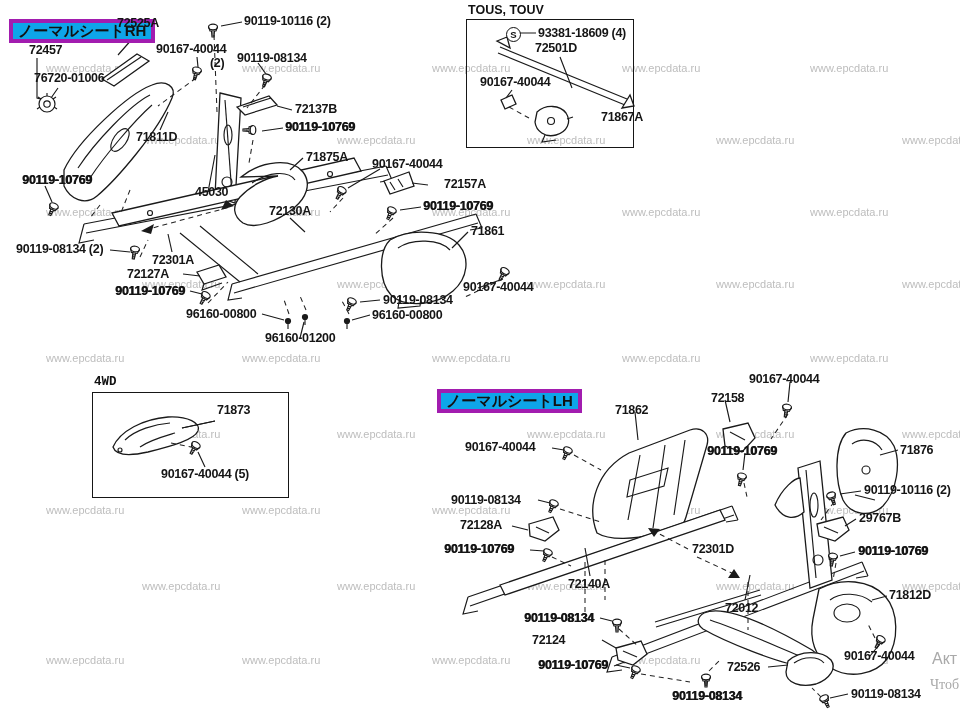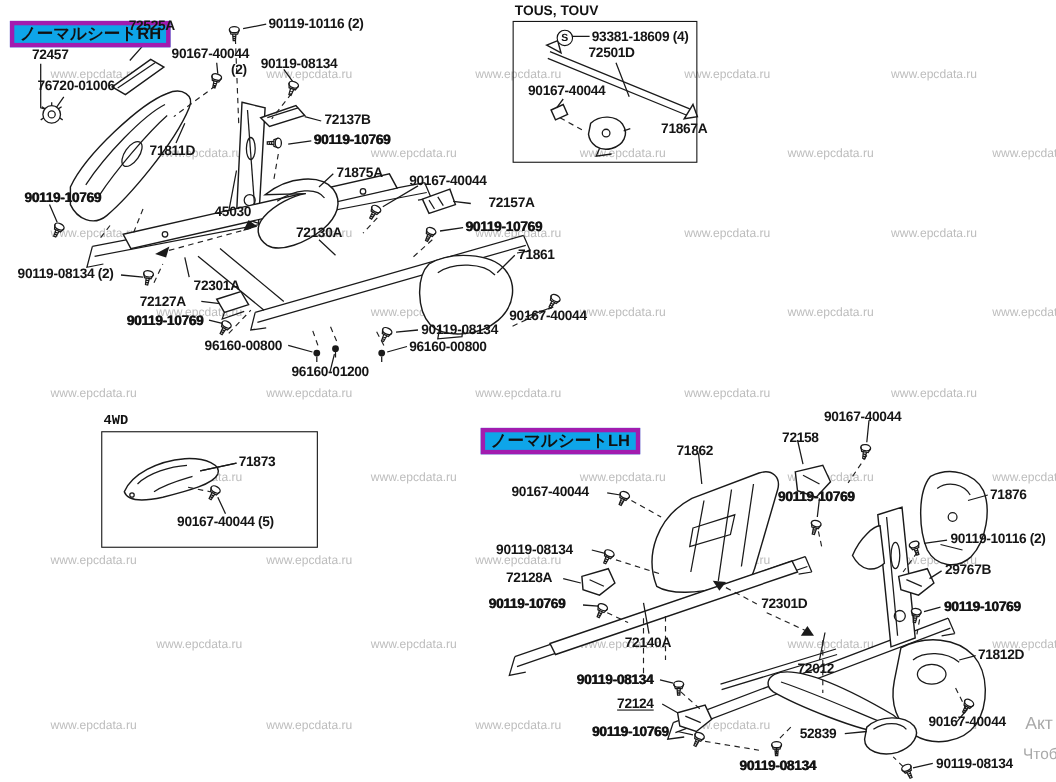--- a/index.html
+++ b/index.html
@@ -262,70 +262,70 @@
   <div class="tagbox" style="left:437px;top:389px;">ノーマルシートLH</div>
 
   <div class="boxtitle" style="left:468px;top:3px;">TOUS, TOUV</div>
   <div class="frame" style="left:466px;top:19px;width:166px;height:127px;"></div>
   <div class="scircle" style="left:506px;top:27px;">S</div>
 
   <div class="boxtitle" style="left:94px;top:375px;font-family:Liberation Mono, monospace;">4WD</div>
   <div class="frame" style="left:92px;top:392px;width:195px;height:104px;"></div>
 
   <div class="corner c1" style="left:932px;top:650px;">Акт</div>
-  <div class="corner c2" style="left:930px;top:677px;">Чтоб</div>
+  <div class="corner c2" style="left:930px;top:677px;font-family:Liberation Serif, serif;">Чтоб</div>
 <div class="plabel" style="left: 117px; top: 17px;">72525A</div>
     <div class="plabel" style="left: 244px; top: 15px;">90119-10116 (2)</div>
     <div class="plabel" style="left: 29px; top: 44px;">72457</div>
     <div class="plabel" style="left: 156px; top: 43px;">90167-40044</div>
     <div class="plabel" style="left: 210px; top: 57px;">(2)</div>
     <div class="plabel" style="left: 237px; top: 52px;">90119-08134</div>
     <div class="plabel" style="left: 34px; top: 72px;">76720-01006</div>
     <div class="plabel" style="left: 295px; top: 103px;">72137B</div>
     <div class="plabel xb" style="left: 285px; top: 121px;">90119-10769</div>
     <div class="plabel" style="left: 136px; top: 131px;">71811D</div>
     <div class="plabel" style="left: 306px; top: 151px;">71875A</div>
     <div class="plabel" style="left: 372px; top: 158px;">90167-40044</div>
     <div class="plabel" style="left: 431px; top: 178px; margin-left: 13px;">72157A</div>
     <div class="plabel xb" style="left: 423px; top: 200px;">90119-10769</div>
     <div class="plabel xb" style="left: 22px; top: 174px;">90119-10769</div>
     <div class="plabel" style="left: 195px; top: 186px;">45030</div>
     <div class="plabel" style="left: 269px; top: 205px;">72130A</div>
     <div class="plabel" style="left: 471px; top: 225px;">71861</div>
     <div class="plabel" style="left: 16px; top: 243px;">90119-08134 (2)</div>
-    <div class="plabel" style="left: 152px; top: 254px; margin-left: 24px;">72301A</div>
+    <div class="plabel" style="left: 152px; top: 254px;">72301A</div>
     <div class="plabel" style="left: 127px; top: 268px;">72127A</div>
     <div class="plabel xb" style="left: 115px; top: 285px;">90119-10769</div>
     <div class="plabel" style="left: 186px; top: 308px;">96160-00800</div>
     <div class="plabel" style="left: 372px; top: 309px;">96160-00800</div>
     <div class="plabel" style="left: 265px; top: 332px;">96160-01200</div>
     <div class="plabel" style="left: 463px; top: 281px;">90167-40044</div>
     <div class="plabel" style="left: 383px; top: 294px;">90119-08134</div>
     <div class="plabel" style="left: 538px; top: 27px;">93381-18609 (4)</div>
     <div class="plabel" style="left: 535px; top: 42px;">72501D</div>
     <div class="plabel" style="left: 480px; top: 76px;">90167-40044</div>
     <div class="plabel" style="left: 601px; top: 111px; text-align: center;">71867A</div>
-    <div class="plabel" style="left: 217px; top: 414px;">71873</div>
+    <div class="plabel" style="left: 217px; top: 404px;">71873</div>
     <div class="plabel" style="left: 161px; top: 468px;">90167-40044 (5)</div>
     <div class="plabel" style="left: 749px; top: 373px;">90167-40044</div>
     <div class="plabel" style="left: 711px; top: 392px;">72158</div>
     <div class="plabel" style="left: 615px; top: 404px;">71862</div>
     <div class="plabel" style="left: 900px; top: 444px;">71876</div>
     <div class="plabel" style="left: 465px; top: 441px;">90167-40044</div>
     <div class="plabel xb" style="left: 707px; top: 445px;">90119-10769</div>
     <div class="plabel" style="left: 451px; top: 494px;">90119-08134</div>
     <div class="plabel" style="left: 864px; top: 484px;">90119-10116 (2)</div>
     <div class="plabel" style="left: 460px; top: 519px;">72128A</div>
     <div class="plabel" style="left: 859px; top: 512px;">29767B</div>
     <div class="plabel xb" style="left: 444px; top: 543px;">90119-10769</div>
     <div class="plabel" style="left: 692px; top: 543px;">72301D</div>
     <div class="plabel xb" style="left: 858px; top: 545px;">90119-10769</div>
     <div class="plabel" style="left: 568px; top: 578px; text-align: right;">72140A</div>
     <div class="plabel" style="left: 725px; top: 602px;">72012</div>
     <div class="plabel" style="left: 889px; top: 589px;">71812D</div>
     <div class="plabel xb" style="left: 524px; top: 612px;">90119-08134</div>
-    <div class="plabel" style="left: 561px; top: 634px; text-decoration: underline;">72124</div>
+    <div class="plabel" style="left: 532px; top: 634px;">72124</div>
     <div class="plabel" style="left: 844px; top: 650px;">90167-40044</div>
     <div class="plabel xb" style="left: 538px; top: 659px;">90119-10769</div>
-    <div class="plabel" style="left: 727px; top: 661px;">52839</div>
+    <div class="plabel" style="left: 727px; top: 661px;">72526</div>
     <div class="plabel xb" style="left: 672px; top: 690px;">90119-08134</div>
     <div class="plabel" style="left: 851px; top: 688px;">90119-08134</div>
   </div>
 
 </body></html>

